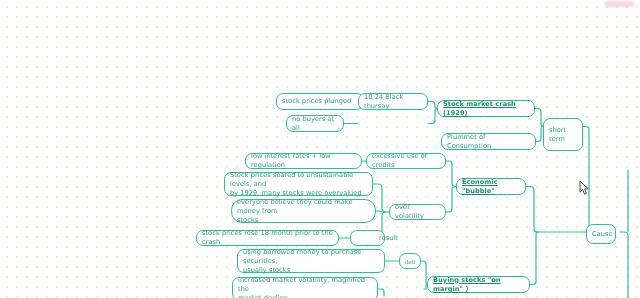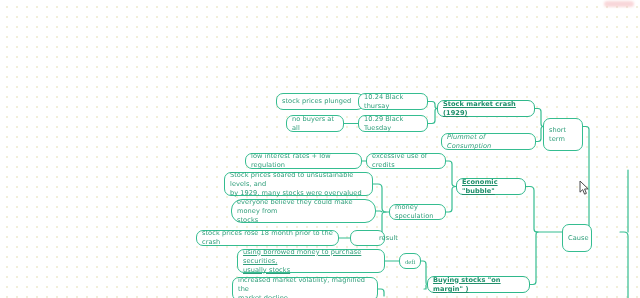--- a/index.html
+++ b/index.html
@@ -126,29 +126,26 @@
   </div>
 
   <div class="node" style="left:286px;top:115px;width:58px;height:17px;">
     <span>no buyers at all</span>
   </div>
 
   <div class="node" style="left:358px;top:93px;width:70px;height:17px;">
     <span>10.24 Black thursay</span>
   </div>
 
-  <div class="node" style="left:358px;top:115px;width:70px;height:17px;">
-    <span>10.29 Black Tuesday</span>
-  </div>
 
   <div class="node bold" style="left:437px;top:100px;width:98px;height:17px;">
     <span>Stock market crash (1929)</span>
   </div>
 
-  <div class="node" style="left:441px;top:133px;width:95px;height:17px;font-style:italic;">
+  <div class="node" style="left:441px;top:133px;width:95px;height:17px;">
     <span>Plummet of Consumption</span>
   </div>
 
   <div class="node" style="left:543px;top:118px;width:40px;height:33px;">
     <span>short term</span>
   </div>
 
   <div class="node" style="left:245px;top:153px;width:117px;height:16px;">
     <span>low interest rates + low regulation</span>
   </div>
@@ -169,46 +166,46 @@
 
   <div class="node" style="left:196px;top:230px;width:143px;height:16px;">
     <span>stock prices rose 18 month prior to the crash</span>
   </div>
 
   <div class="node" style="left:350px;top:230px;width:28px;height:16px;padding-left:28px;">
     <span>result</span>
   </div>
 
   <div class="node" style="left:389px;top:204px;width:57px;height:16px;">
-    <span>money speculation</span>
+    <span>over volatility</span>
   </div>
 
   <div class="node bold" style="left:456px;top:178px;width:70px;height:17px;">
     <span>Economic "bubble"</span>
   </div>
 
-  <div class="node" style="left:237px;top:249px;width:148px;height:24px;text-decoration:underline;">
+  <div class="node" style="left:237px;top:249px;width:148px;height:24px;">
     <span>using borrowed money to purchase securities,
 usually stocks</span>
   </div>
 
   <div class="node" style="left:399px;top:253px;width:22px;height:16px;font-family:Liberation Serif, serif;">
     <span>defi</span>
   </div>
 
   <div class="node" style="left:232px;top:277px;width:146px;height:24px;">
     <span>increased market volatility,   magnified the
 market decline</span>
   </div>
 
   <div class="node bold" style="left:427px;top:276px;width:103px;height:17px;">
     <span>Buying stocks "on margin" )</span>
   </div>
 
-  <div class="node" style="left:562px;top:224px;width:30px;height:28px;">
+  <div class="node" style="left:586px;top:224px;width:30px;height:20px;">
     <span>Cause</span>
   </div>
 
   <svg id="cursor" viewBox="0 0 11 16">
     <path d="M1 1 L1 12.2 L3.7 9.6 L5.6 14.2 L7.4 13.4 L5.6 9 L9.2 8.9 Z" fill="#ffffff" stroke="#4a4a4a" stroke-width="1"></path>
   </svg>
 
 </div>
 
 </body></html>

